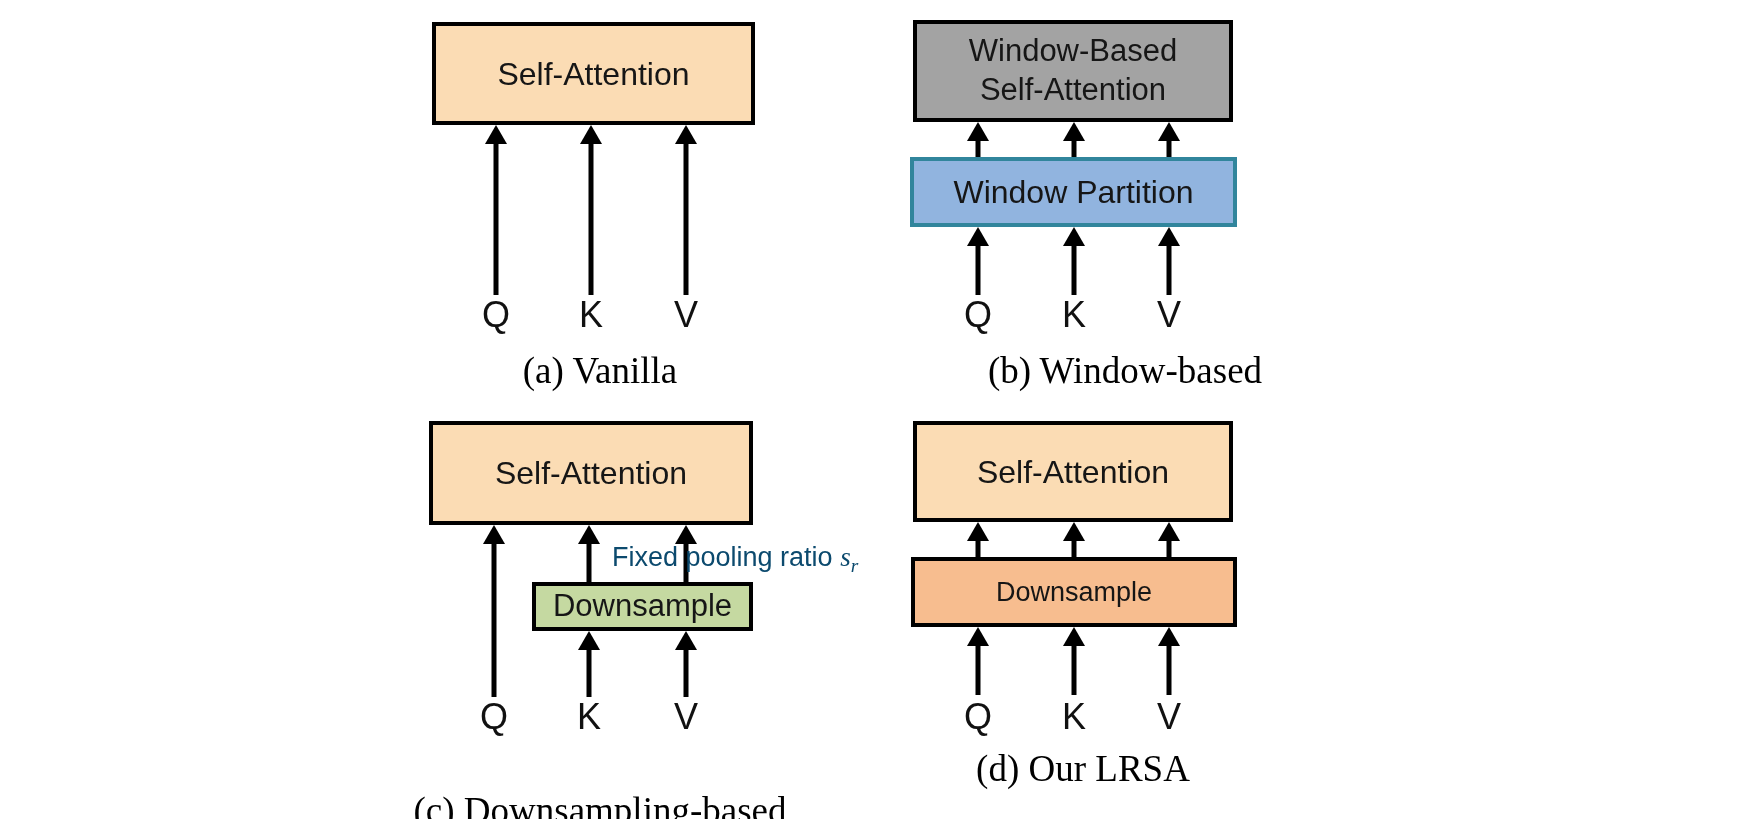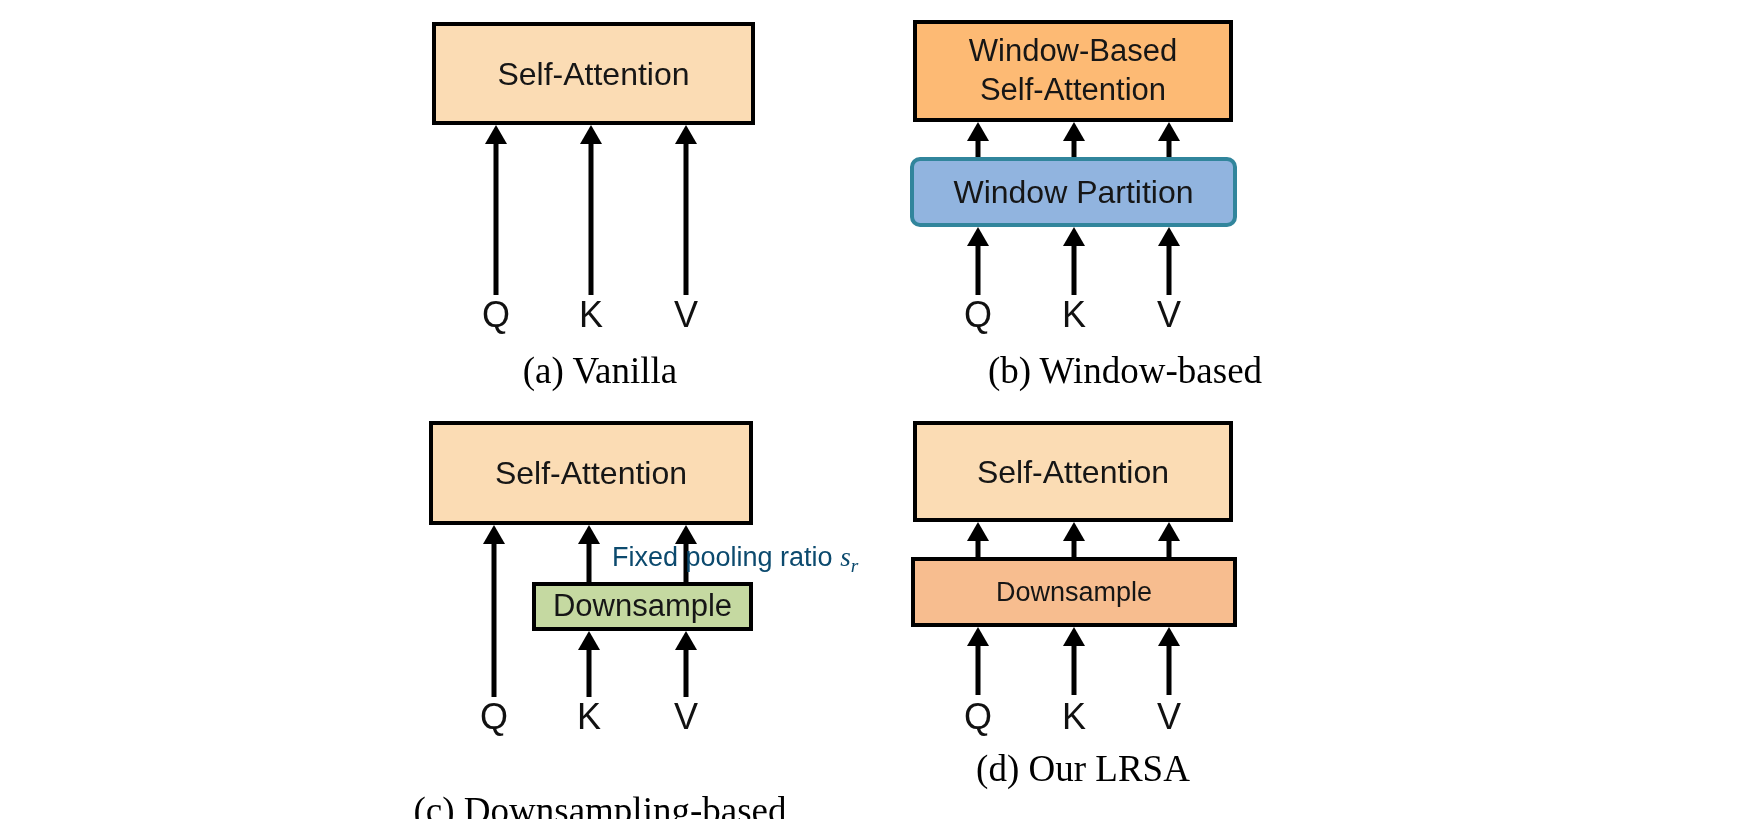--- a/index.html
+++ b/index.html
@@ -77,39 +77,39 @@
       <div class="head"></div>
       <div class="shaft"></div>
     </div>
 
   <div class="qkv" style="left:464px;top:294px;">Q</div>
   <div class="qkv" style="left:559px;top:294px;">K</div>
   <div class="qkv" style="left:654px;top:294px;">V</div>
 
   <div class="caption" style="left:385px;top:349px;">(a) Vanilla</div>
 
-  <div class="box two-line" style="left: 913px; top: 20px; width: 320px; height: 102px; font-size: 31px; background-color: #fdba74;">
+  <div class="box two-line" style="left: 913px; top: 20px; width: 320px; height: 102px; font-size: 31px; background-color: #a3a3a3;">
     <span>Window-Based</span>
     <span>Self-Attention</span>
   </div>
 
   <div class="arrow" style="left:966px;top:122px;height:35px;">
       <div class="head"></div>
       <div class="shaft"></div>
     </div>
   <div class="arrow" style="left:1062px;top:122px;height:35px;">
       <div class="head"></div>
       <div class="shaft"></div>
     </div>
   <div class="arrow" style="left:1157px;top:122px;height:35px;">
       <div class="head"></div>
       <div class="shaft"></div>
     </div>
 
-  <div class="box" style="left: 910px; top: 157px; width: 327px; height: 70px; font-size: 32px; background-color: rgb(145, 180, 223); border-color: rgb(49, 133, 156); border-radius: 10px;">
+  <div class="box" style="left: 910px; top: 157px; width: 327px; height: 70px; font-size: 32px; background-color: rgb(145, 180, 223); border-color: rgb(49, 133, 156);">
     <span>Window Partition</span>
   </div>
 
   <div class="arrow" style="left:966px;top:227px;height:68px;">
       <div class="head"></div>
       <div class="shaft"></div>
     </div>
   <div class="arrow" style="left:1062px;top:227px;height:68px;">
       <div class="head"></div>
       <div class="shaft"></div>

